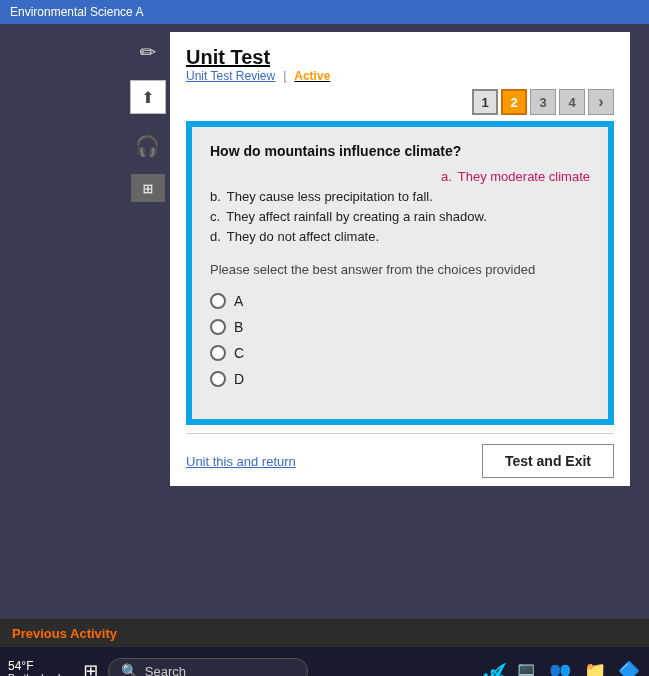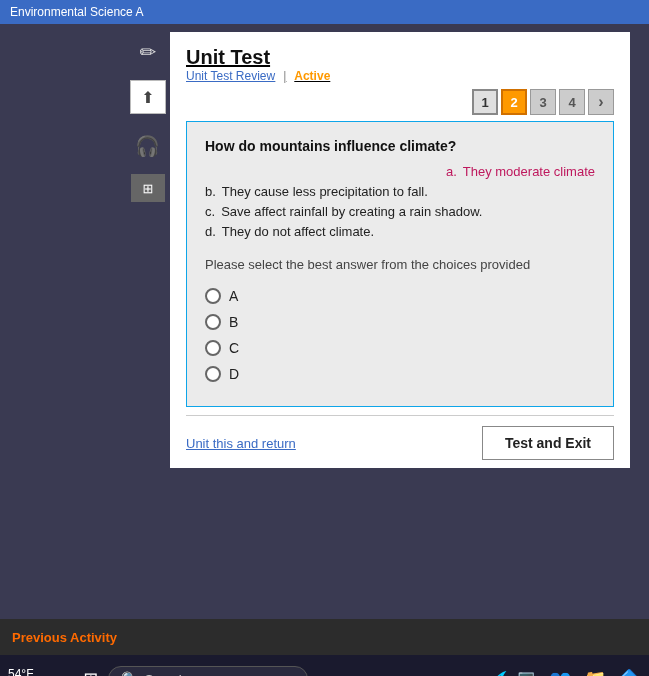--- a/index.html
+++ b/index.html
@@ -56,21 +56,21 @@
       background: #3a3a52;
       width: 649px;
       height: 595px;
       position: relative;
       overflow: hidden;
     }
 
     
     .prev-activity-bar {
       background: #2c2c2c;
-      height: 36px;
+      height: 28px;
       display: flex;
       align-items: center;
       padding: 0 12px;
     }
 
     
     .taskbar {
       background: #1a1a2e;
       height: 48px;
       display: flex;
@@ -184,32 +184,32 @@
     <div class="nav-toolbar">
       <div class="q-nums" style="margin-left:auto;">
         <div class="qn" style="background:#e0e0e0; border:2px solid #888; color:#333;">1</div>
         <div class="qn" style="background:#f90; border:2px solid #d07000; color:white;">2</div>
         <div class="qn" style="background:#ccc; border:1px solid #999; color:#555;">3</div>
         <div class="qn" style="background:#ccc; border:1px solid #999; color:#555;">4</div>
         <div class="qn" style="background:#ccc; border:1px solid #999; color:#555; font-size:16px;">›</div>
       </div>
     </div>
 
-    <div style="background:#ebebeb; padding:16px 18px 14px 18px; border:1px solid #0ea5e9;">
+    <div style="background:#ebebeb; padding:16px 18px 22px 18px; border:6px solid #0ea5e9;">
 
       <div style="font-size:14px; font-weight:bold; color:#111; margin-bottom:10px;">How do mountains influence climate?</div>
 
       <div style="font-size:13px; color:#be185d; margin-bottom:5px;text-align:right;">
         <span style="margin-right:6px;">a.</span><span>They moderate climate</span>
       </div>
       <div style="font-size:13px; color:#222; margin-bottom:5px;">
         <span style="margin-right:6px;">b.</span><span>They cause less precipitation to fall.</span>
       </div>
       <div style="font-size:13px; color:#222; margin-bottom:5px;">
-        <span style="margin-right:6px;">c.</span><span>Save affect rainfall by creating a rain shadow.</span>
+        <span style="margin-right:6px;">c.</span><span>They affect rainfall by creating a rain shadow.</span>
       </div>
       <div style="font-size:13px; color:#222; margin-bottom:5px;">
         <span style="margin-right:6px;">d.</span><span>They do not affect climate.</span>
       </div>
 
       <div style="font-size:13px; color:#444; margin-top:18px; margin-bottom:16px;">Please select the best answer from the choices provided</div>
 
       <div>
         <div class="radio-option" style="display:flex; align-items:center; gap:8px; margin-bottom:10px; cursor:pointer;">
           <div class="radio-circle" style="width:16px; height:16px; border-radius:50%; border:2px solid #666; background:white;"></div>

